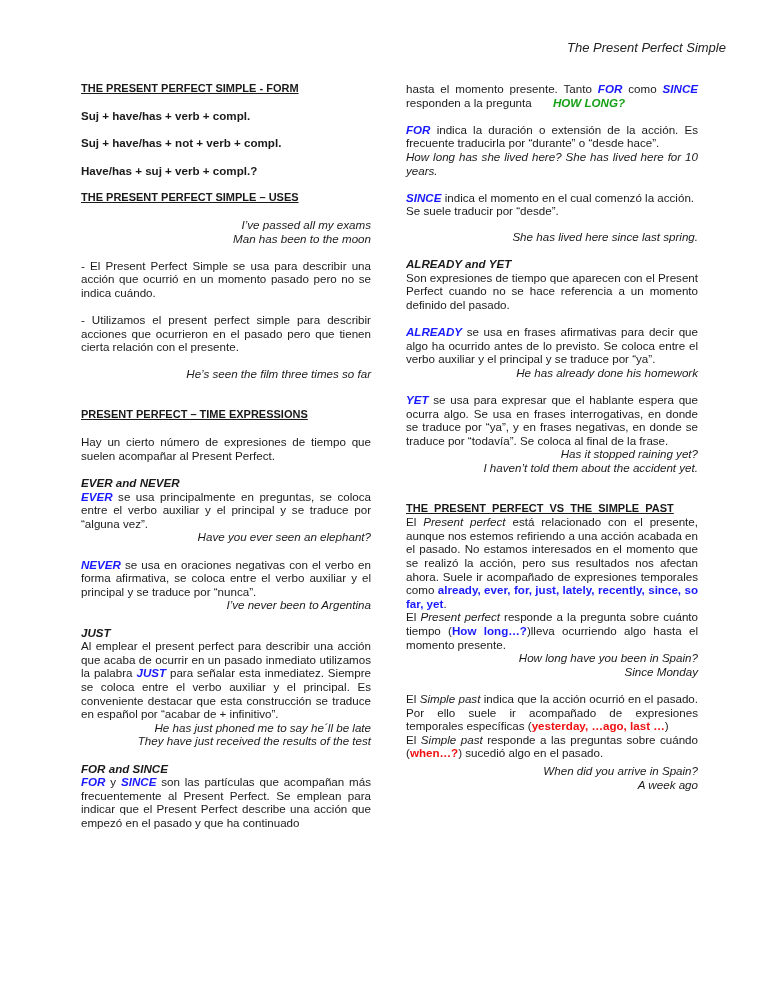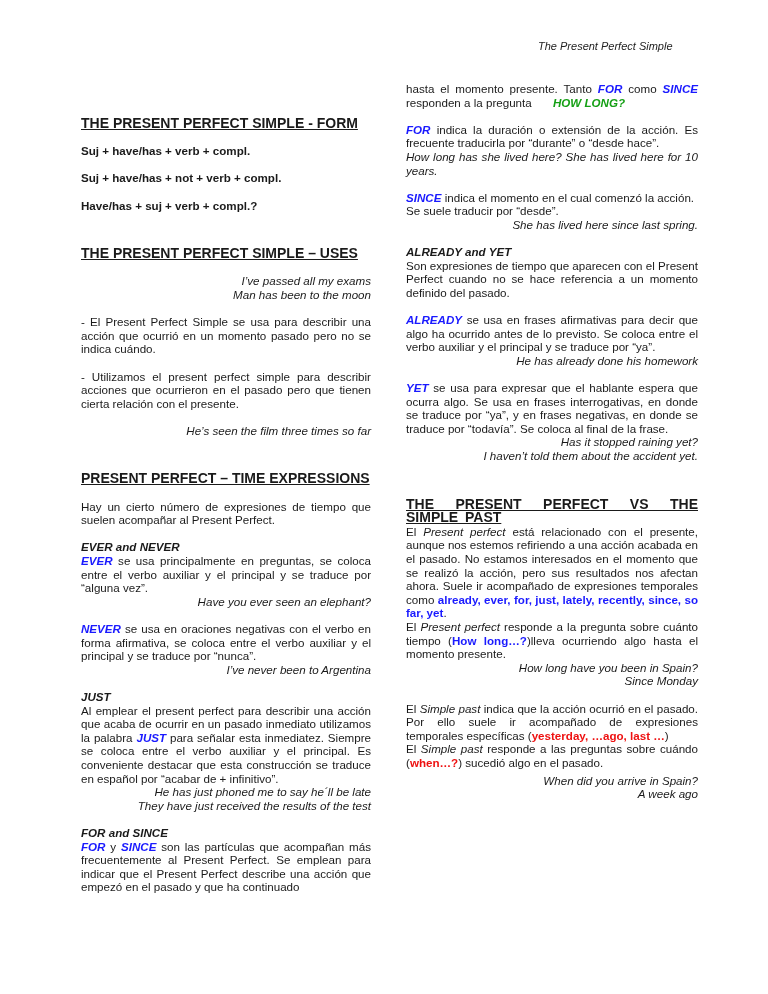--- a/index.html
+++ b/index.html
@@ -1,24 +1,24 @@
 <!DOCTYPE html>
 <html><head>
 <meta charset="utf-8">
 <style>
   html, body { margin: 0; padding: 0; background: #ffffff; }
   body { width: 768px; height: 994px; position: relative; overflow: hidden;
          font-family: "Liberation Sans", sans-serif; color: #1a1a1a; }
-  .header { position: absolute; top: 40px; left: 538px; font-size: 11px; font-style: italic; color: #222; }
+  .header { position: absolute; top: 40px; left: 567px; font-size: 13px; font-style: italic; color: #222; }
   .col { position: absolute; top: 82px; width: 290px; font-size: 11.6px; line-height: 13.6px; }
   .col.left { left: 81px; }
   .col.right { left: 406px; width: 292px; }
   .blk { margin: 0 0 13.6px 0; text-align: justify; }
   .blk.nj { text-align: left; }
-  .h { font-weight: bold; text-decoration: underline; font-size: 14px; margin-top: 35px; }
+  .h { font-weight: bold; text-decoration: underline; font-size: 11px; }
   .h.justify { text-align: justify; text-align-last: left; }
   .sub { font-weight: bold; font-style: italic; }
   .i { font-style: italic; }
   .blue { color: #1a1aff; font-weight: bold; font-style: italic; }
   .blueb { color: #1a1aff; font-weight: bold; }
   .green { color: #15a015; font-weight: bold; font-style: italic; margin-left: 18px; }
   .red { color: #ee1111; font-weight: bold; }
   .ex { font-style: italic; display: block; text-align: right; }
   .gap2 { margin-bottom: 27px; }
   .formula { font-weight: bold; margin: 0 0 13.6px 0; }
@@ -70,21 +70,21 @@
 </div>
 
 <div class="col right">
   <div class="blk"><span>hasta el momento presente. Tanto </span><span class="blue">FOR</span><span> como </span><span class="blue">SINCE</span><span> responden a la pregunta </span><span class="green">HOW LONG?</span></div>
 
   <div class="blk" style="margin-bottom:0"><span class="blue">FOR</span><span> indica la duración o extensión de la acción. Es frecuente traducirla por “durante” o “desde hace”.</span></div>
   <div class="blk">
       <span class="ex" style="text-align:justify">How long has she lived here? She has lived here for 10 years.</span>
     </div>
 
-  <div class="blk nj" style="margin-bottom:0"><span class="blue">SINCE</span><span> indica el momento en el cual comenzó la acción. Se suele traducir por “desde”.</span></div>
+  <div class="blk nj" style="margin-bottom:12px"><span class="blue">SINCE</span><span> indica el momento en el cual comenzó la acción. Se suele traducir por “desde”.</span></div>
   <div class="blk">
       <span class="ex">She has lived here since last spring.</span>
     </div>
 
   <div class="sub">ALREADY and YET</div>
   <div class="blk">Son expresiones de tiempo que aparecen con el Present Perfect cuando no se hace referencia a un momento definido del pasado.</div>
 
   <div class="blk" style="margin-bottom:0"><span class="blue">ALREADY</span><span> se usa en frases afirmativas para decir que algo ha ocurrido antes de lo previsto. Se coloca entre el verbo auxiliar y el principal y se traduce por “ya”.</span></div>
   <div class="blk">
       <span class="ex">He has already done his homework</span>

